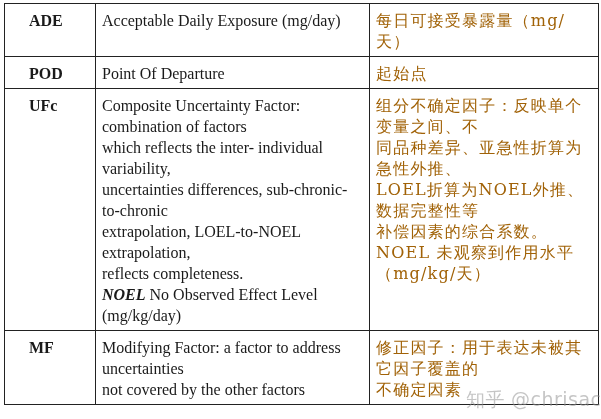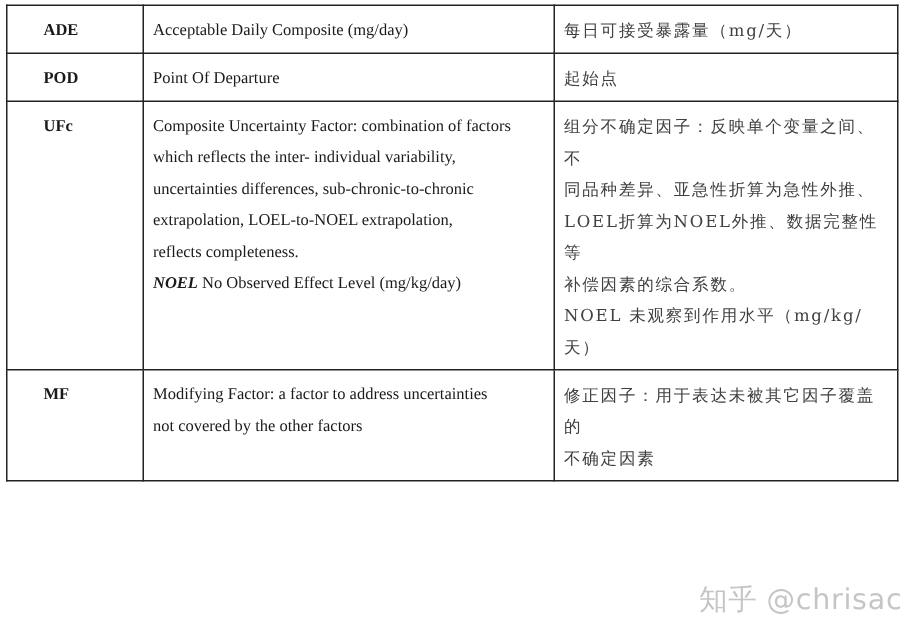--- a/index.html
+++ b/index.html
@@ -20,36 +20,36 @@
       left: 4px;
       top: 3px;
       border-collapse: collapse;
       table-layout: fixed;
       width: 594px;
     }
     table.glossary td {
       border: 1px solid #222;
       vertical-align: top;
       padding: 6px 5px 4px 6px;
-      font-size: 11px;
+      font-size: 16px;
       line-height: 21px;
     }
     col.c1 { width: 91px; }
     col.c2 { width: 274px; }
     col.c3 { width: 229px; }
     td.abbr {
       font-weight: bold;
       padding-left: 24px !important;
       font-size: 12.5px;
     }
     td.zh {
       font-family: "DejaVu Serif", "Liberation Serif", serif;
       font-size: 11px;
       letter-spacing: 1.2px;
-      color: #404040;
+      color: #a16207;
     }
     tr.r-ade td { height: 21px; }
     tr.r-pde td { height: 21px; }
     tr.r-pod td { height: 21px; }
     tr.r-bw td { height: 44px; }
     tr.r-ufc td { height: 116px; margin-top: 36px; }
     tr.r-mf td { height: 42px; }
     .line { display: block; }
     .noel-b { font-weight: bold; font-style: italic; }
     .watermark {
@@ -73,21 +73,21 @@
 <table class="glossary">
   <colgroup>
     <col class="c1">
       <col class="c2">
       <col class="c3">
   </colgroup>
   <tbody>
     <tr class="r-ade">
       <td class="abbr">ADE</td>
       <td>
-        <span class="line">Acceptable Daily Composite (mg/day)</span>
+        <span class="line">Acceptable Daily Exposure (mg/day)</span>
       </td>
       <td class="zh">
         <span class="line">每日可接受暴露量（mg/天）</span>
       </td>
     </tr>
     <tr class="r-pod">
       <td class="abbr">POD</td>
       <td>
         <span class="line">Point Of Departure</span>
       </td>

